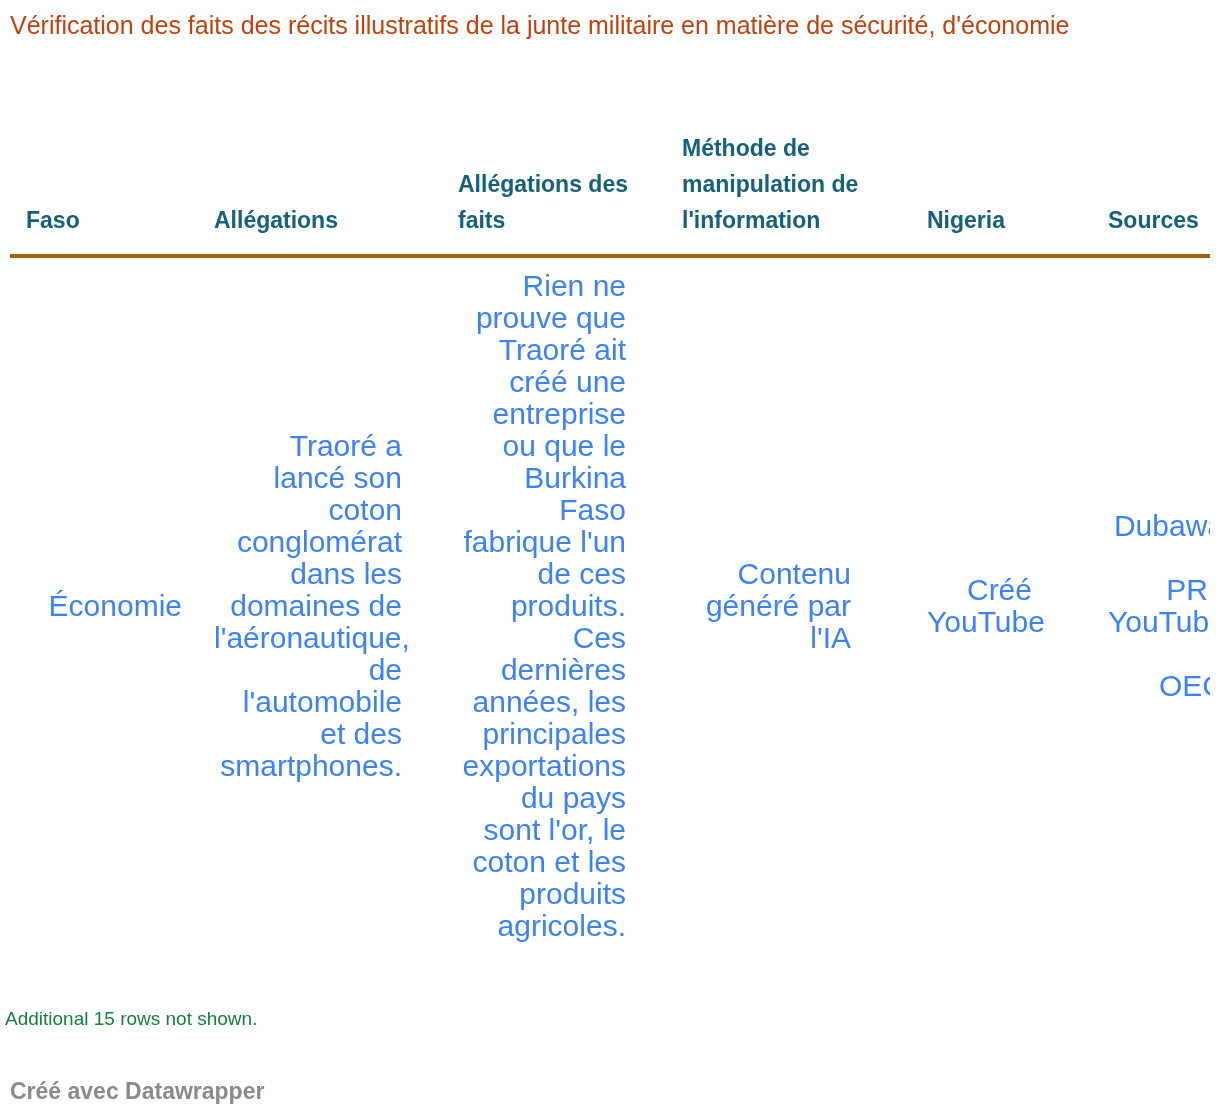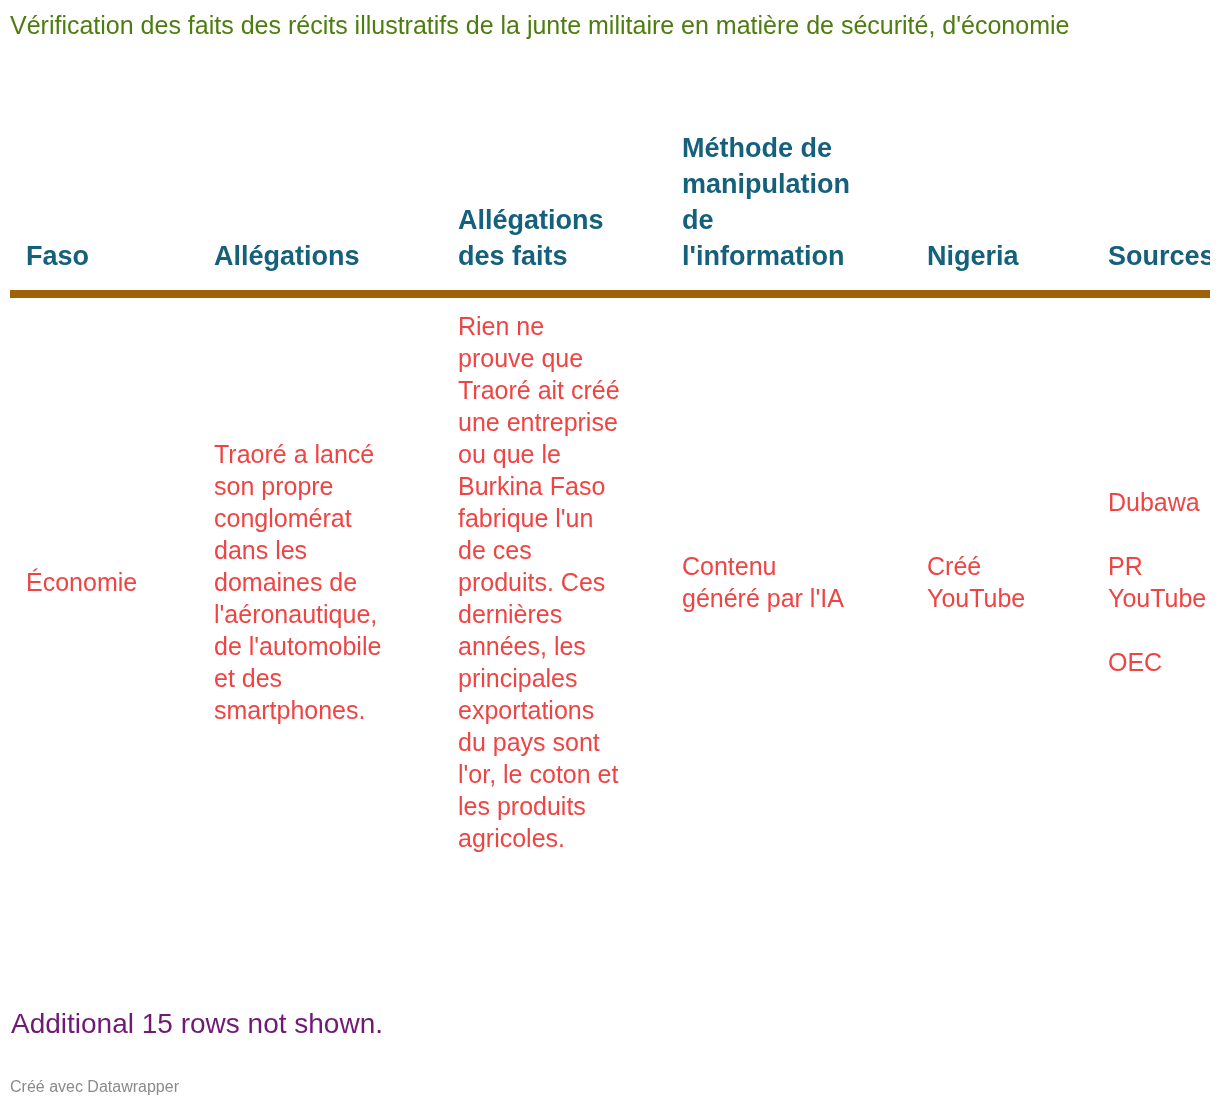--- a/index.html
+++ b/index.html
@@ -3,45 +3,45 @@
 <meta charset="utf-8">
 <style>
   html, body { margin: 0; padding: 0; background: #ffffff; }
   body {
     width: 1220px; height: 1116px; overflow: hidden; position: relative;
     font-family: "Liberation Sans", "DejaVu Sans", sans-serif;
     color: #1d1d1d;
   }
   .description {
     position: absolute; left: 10px; top: 8px; width: 1210px;
-    font-size: 25px; line-height: 34px; color: #4d7c0f; margin: 0;
+    font-size: 25px; line-height: 34px; color: #c2410c; margin: 0;
     white-space: nowrap;
   }
   .description span { display: block; }
   .table-wrap {
     position: absolute; left: 10px; top: 130px; width: 1200px; overflow: hidden;
   }
   table { border-collapse: collapse; table-layout: fixed; width: 1230px; }
   th {
     text-align: left; vertical-align: bottom; color: #15607a;
-    font-size: 27px; line-height: 36px; font-weight: bold;
+    font-size: 23px; line-height: 36px; font-weight: bold;
     padding: 0 16px 16px 16px;
-    border-bottom: 8px solid #a16207;
+    border-bottom: 4px solid #a16207;
   }
   td {
-    font-size: 25px; line-height: 32px; color: #ef4444;
-    vertical-align: middle; padding: 12px 16px 10px 16px;
+    font-size: 30px; line-height: 32px; color: #3b82f6;
+    vertical-align: middle; padding: 12px 16px 10px 16px; text-align: right;
   }
   .sources span { display: block; }
   .sources span.gap { height: 32px; }
   .notes {
-    position: absolute; left: 11px; top: 1008px; font-size: 28px; color: #701a75;
+    position: absolute; left: 5px; top: 1008px; font-size: 19px; color: #15803d;
   }
   .credit {
-    position: absolute; left: 10px; top: 1078px; font-size: 16px; color: #8a8a8a;
+    position: absolute; left: 10px; top: 1078px; font-size: 23px; color: #8a8a8a; font-weight: bold;
   }
 </style>
 </head>
 <body>
 
 <p class="description">
   <span>Vérification des faits des récits illustratifs de la junte militaire en matière de sécurité, d'économie</span>
 </p>
 
 <div class="table-wrap">
@@ -60,21 +60,21 @@
         <th>Allégations</th>
         <th style="padding-right:30px"><span>Allégations des faits</span></th>
         <th style="padding-right:40px"><span>Méthode de manipulation de l'information</span></th>
         <th>Nigeria</th>
         <th style="white-space:nowrap">Sources</th>
       </tr>
     </thead>
     <tbody>
       <tr>
         <td>Économie</td>
-        <td style="padding-right:40px">Traoré a lancé son propre conglomérat dans les domaines de l'aéronautique, de l'automobile et des smartphones.</td>
+        <td style="padding-right:40px">Traoré a lancé son coton conglomérat dans les domaines de l'aéronautique, de l'automobile et des smartphones.</td>
         <td style="padding-right:40px">Rien ne prouve que Traoré ait créé une entreprise ou que le Burkina Faso fabrique l'un de ces produits. Ces dernières années, les principales exportations du pays sont l'or, le coton et les produits agricoles.</td>
         <td style="padding-right:60px">Contenu généré par l'IA</td>
         <td style="padding-right:60px">Créé YouTube</td>
         <td class="sources">
           <span>Dubawa</span>
           <span class="gap"></span>
           <span style="width:100px">PR YouTube</span>
           <span class="gap"></span>
           <span>OEC</span>
         </td>

